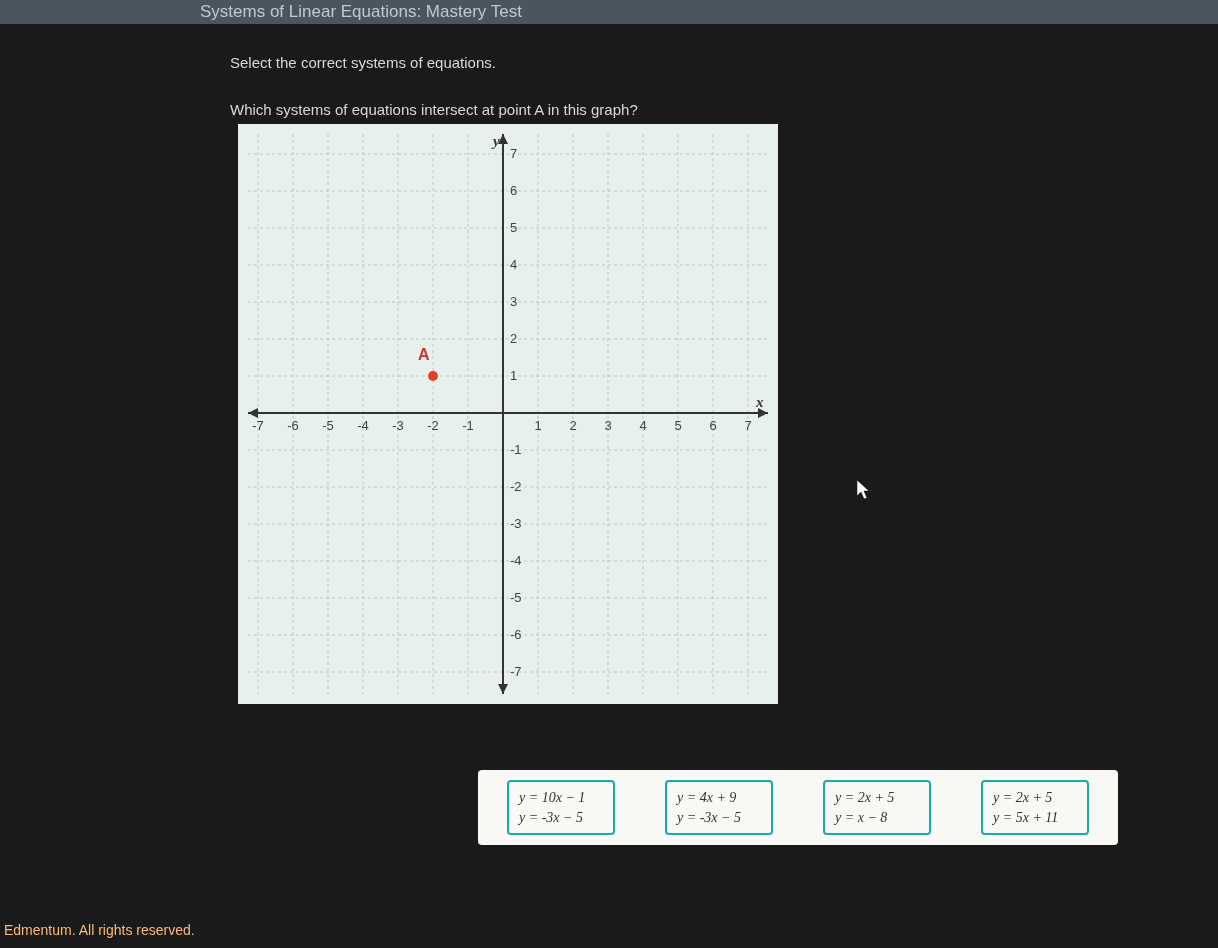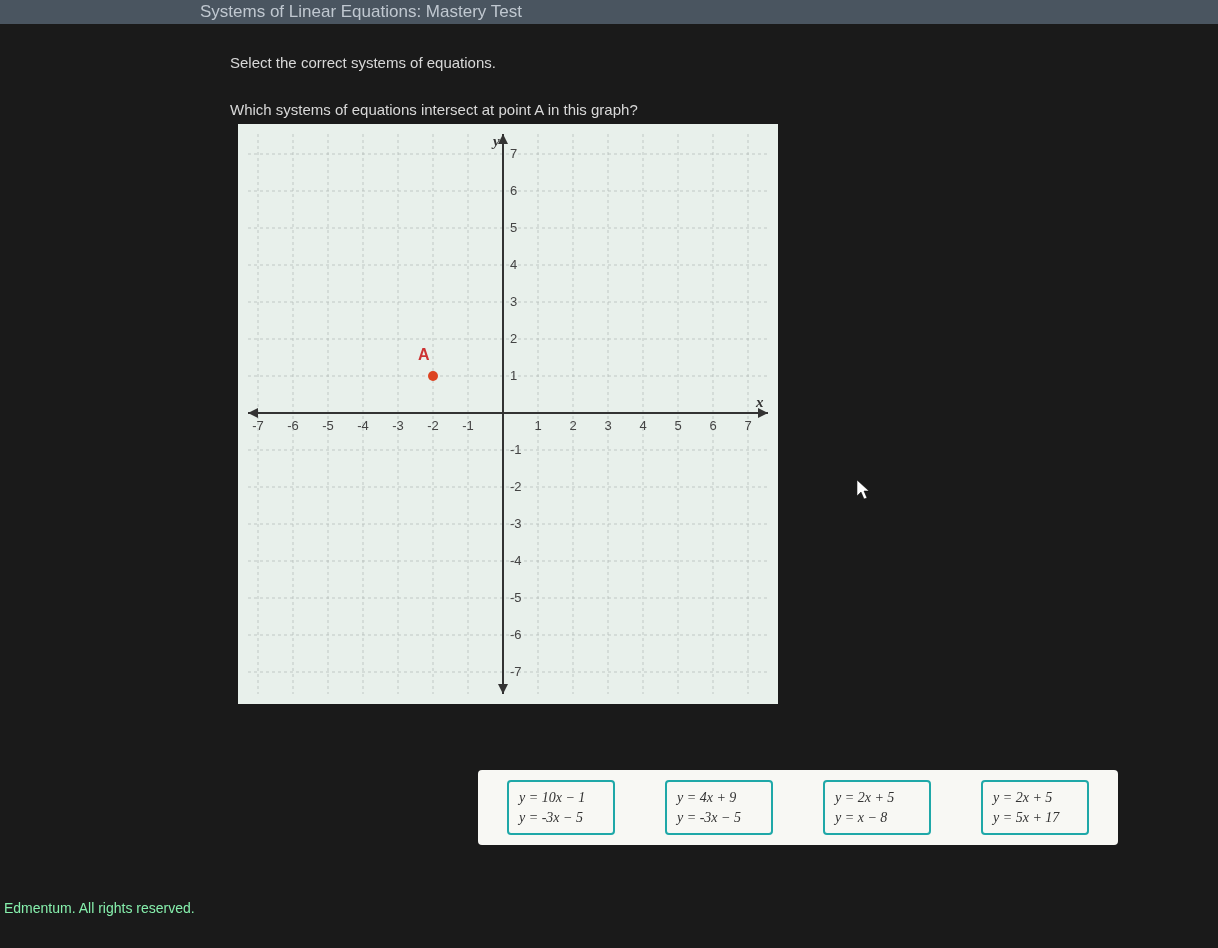--- a/index.html
+++ b/index.html
@@ -73,22 +73,22 @@
     cursor: pointer;
     background: #f8f8f4;
     min-width: 108px;
     text-align: left;
     line-height: 1.4;
   }
   .answer-option .line { white-space: nowrap; }
   .footer {
     position: absolute;
     left: 0;
-    bottom: 32px;
-    color: #86efac;
+    bottom: 10px;
+    color: #fdba74;
     font-size: 14px;
     padding-left: 4px;
   }
   .cursor {
     position: absolute;
     left: 857px;
     top: 480px;
     color: #fff;
     font-size: 18px;
     pointer-events: none;
@@ -204,21 +204,21 @@
   <div class="answer-option">
     <div class="line">y = 4x + 9</div>
     <div class="line">y = -3x − 5</div>
   </div>
   <div class="answer-option">
     <div class="line">y = 2x + 5</div>
     <div class="line">y = x − 8</div>
   </div>
   <div class="answer-option">
     <div class="line">y = 2x + 5</div>
-    <div class="line">y = 5x + 17</div>
+    <div class="line">y = 5x + 11</div>
   </div>
 </div>
 
 <div class="footer">Edmentum. All rights reserved.</div>
 
 <div class="cursor">
   <svg width="16" height="20" viewBox="0 0 16 20">
       <path d="M0,0 L0,16 L4,12 L7,19 L10,18 L7,11 L12,11 Z" fill="#fff" stroke="#000" stroke-width="0.5"></path>
     </svg>
 </div>

